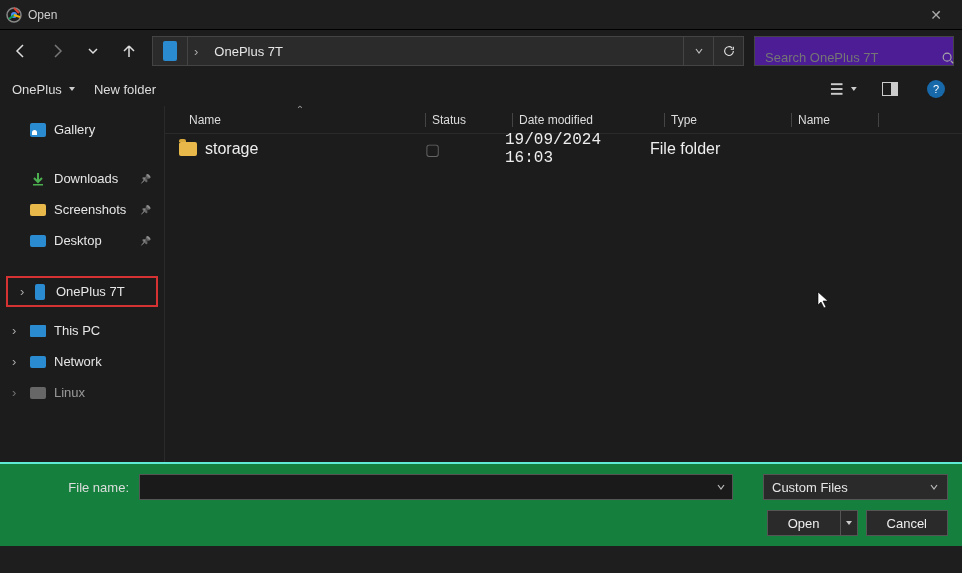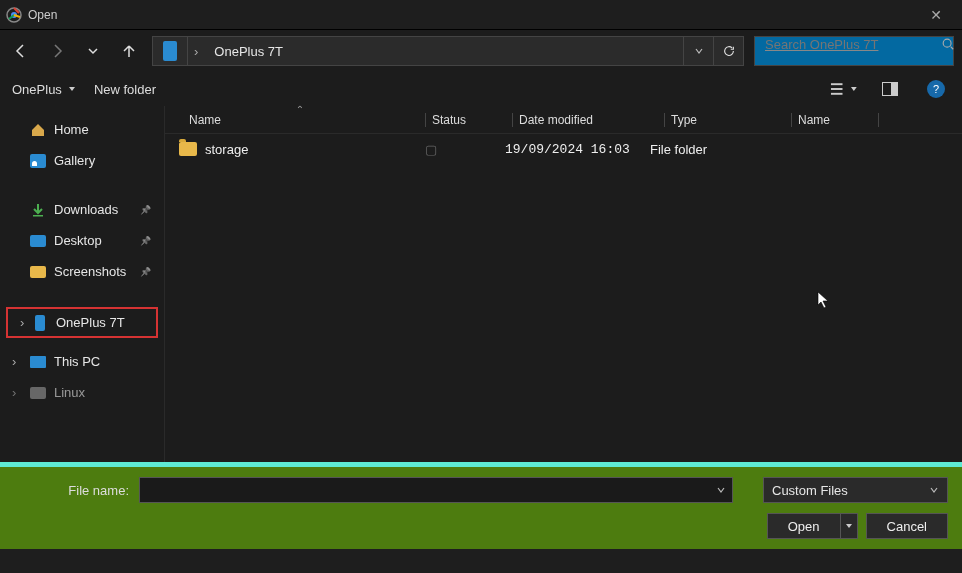--- a/index.html
+++ b/index.html
@@ -14,21 +14,21 @@
 .nav-arrow { width:26px; height:26px; display:flex; align-items:center; justify-content:center; color:#ddd; cursor:pointer; }
 .nav-arrow.dim { color:#777; }
 
 .addrbar { flex:1; display:flex; align-items:center; background:#2b2b2b; border:1px solid #444; height:30px; }
 .addr-chip { display:flex; align-items:center; padding:0 10px; gap:8px; border-right:1px solid #444; height:100%; }
 .addr-chip .device-icon { width:14px; height:20px; background:#2a8bd1; border-radius:2px; }
 .addr-text { padding:0 10px; flex:1; }
 .addr-drop { width:30px; height:100%; display:flex; align-items:center; justify-content:center; border-left:1px solid #444; cursor:pointer; }
 .refresh { width:30px; height:100%; display:flex; align-items:center; justify-content:center; border-left:1px solid #444; cursor:pointer; }
 
-.searchbox { width:200px; height:30px; background:#0369a1; border:1px solid #444; display:flex; align-items:flex-start; padding:0 10px; color:#888;text-decoration:underline; }
+.searchbox { width:200px; height:30px; background:#4c1d95; border:1px solid #444; display:flex; align-items:flex-end; padding:0 10px; color:#888; }
 .searchbox input { flex:1; background:transparent; border:none; color:#ccc; font-size:13px; outline:none; }
 .searchbox .search-icon { margin-left:auto; }
 
 .toolbar { display:flex; align-items:center; height:34px; padding:0 12px; background:#1c1c1c; gap:18px; }
 .toolbar .dropbtn { display:flex; align-items:center; gap:6px; color:#ddd; cursor:pointer; }
 .toolbar .spacer { flex:1; }
 .tool-icon { width:28px; height:24px; display:flex; align-items:center; justify-content:center; cursor:pointer; color:#ccc; }
 .help { width:18px; height:18px; border-radius:50%; background:#1769aa; color:#fff; display:flex; align-items:center; justify-content:center; font-size:11px; }
 
 .body { display:flex; height:356px; }
@@ -48,29 +48,29 @@
 .col-status { width:80px; }
 .col-date { width:145px; }
 .col-type { width:120px; }
 .col-size { width:80px; }
 .sort-up { position:absolute; top:-9px; left:50%; transform:translateX(-50%); font-size:10px; color:#999; }
 
 .filerow { display:flex; align-items:center; height:30px; padding-left:10px; cursor:pointer; }
 .filerow .col-name-cell { width:250px; display:flex; align-items:center; gap:8px; padding-left:4px; }
 .folder-icon { width:18px;height:14px;background:#e8b84a;border-radius:2px;position:relative;}
 .folder-icon::before{content:"";position:absolute;top:-3px;left:0;width:7px;height:3px;background:#d8a93a;border-radius:2px 2px 0 0;}
-.filerow .cell { font-size:13px; color:#eee; }
+.filerow .cell { font-size:16px; color:#eee; }
 .filerow .status-cell { width:80px; color:#666; }
 .filerow .date-cell { width:145px;font-family:Liberation Mono, monospace; }
 .filerow .type-cell { width:120px; }
 .filerow .size-cell { width:80px; }
 
 .cursor-arrow { position:absolute; left:652px; top:185px; pointer-events:none; }
 
-.footer { background:#4d7c0f; padding:10px 14px; border-top:5px solid #5eead4; }
+.footer { background:#15803d; padding:10px 14px; border-top:2px solid #5eead4; }
 .fname-row { display:flex; align-items:center; gap:10px; margin-bottom:10px; }
 .fname-row .label { width:115px; text-align:right; color:#ddd; }
 .fname-input { flex:1; height:26px; background:#1a1a1a; border:1px solid #555; color:#eee; padding:0 6px; display:flex; align-items:center; }
 .fname-input .drop { margin-left:auto; }
 .filetype { width:185px; height:26px; background:#2a2a2a; border:1px solid #555; display:flex; align-items:center; padding:0 8px; cursor:pointer;margin-left:20px; }
 .filetype .drop { margin-left:auto; }
 
 .btn-row { display:flex; justify-content:flex-end; gap:8px; }
 .btn { height:26px; padding:0 20px; background:#2a2a2a; border:1px solid #555; color:#eee; cursor:pointer; display:flex; align-items:center; }
 .btn-split { display:flex; }
@@ -188,67 +188,65 @@
   </span>
   <span class="tool-icon">
       <span class="help">?</span>
     </span>
 </div>
 
 <div class="body">
   <div class="sidebar">
     <div class="side-item">
       <span class="ico">
-          <svg class="ico-home" viewBox="0 0 16 14">
-            <path d="M2 7 L8 1 L14 7 L14 13 L2 13 Z" fill="#d9a84b"></path>
-          </svg>
-        </span>
-      <span>Home</span>
-    </div>
-    <div class="side-item">
-      <span class="ico">
           <span class="ico-gallery"></span>
         </span>
       <span>Gallery</span>
     </div>
     <div class="side-gap"></div>
     <div class="side-item pin">
       <span class="ico">
           <svg class="ico-down" viewBox="0 0 14 14">
             <path d="M7 1 L7 9 M3 6 L7 10 L11 6" stroke="#4caf50" stroke-width="2" fill="none"></path>
             <rect x="2" y="12" width="10" height="1.5" fill="#4caf50"></rect>
           </svg>
         </span>
       <span>Downloads</span>
     </div>
     <div class="side-item pin">
       <span class="ico">
+          <span class="ico-folder"></span>
+        </span>
+      <span>Screenshots</span>
+    </div>
+    <div class="side-item pin">
+      <span class="ico">
           <span class="ico-monitor"></span>
         </span>
       <span>Desktop</span>
-    </div>
-    <div class="side-item pin">
-      <span class="ico">
-          <span class="ico-folder"></span>
-        </span>
-      <span>Screenshots</span>
     </div>
     <div class="side-gap"></div>
     <div class="side-item expandable highlighted">
       <span class="ico">
           <span class="ico-device"></span>
         </span>
       <span>OnePlus 7T</span>
     </div>
     <div class="side-gap-sm"></div>
     <div class="side-item expandable">
       <span class="ico">
           <span class="ico-pc"></span>
         </span>
       <span>This PC</span>
+    </div>
+    <div class="side-item expandable">
+      <span class="ico">
+          <span class="ico-net"></span>
+        </span>
+      <span>Network</span>
     </div>
     <div class="side-item expandable" style="opacity:.6">
       <span class="ico">
           <span class="ico-folder" style="background:#999"></span>
         </span>
       <span>Linux</span>
     </div>
   </div>
 
   <div class="filearea" style="position:relative;">

